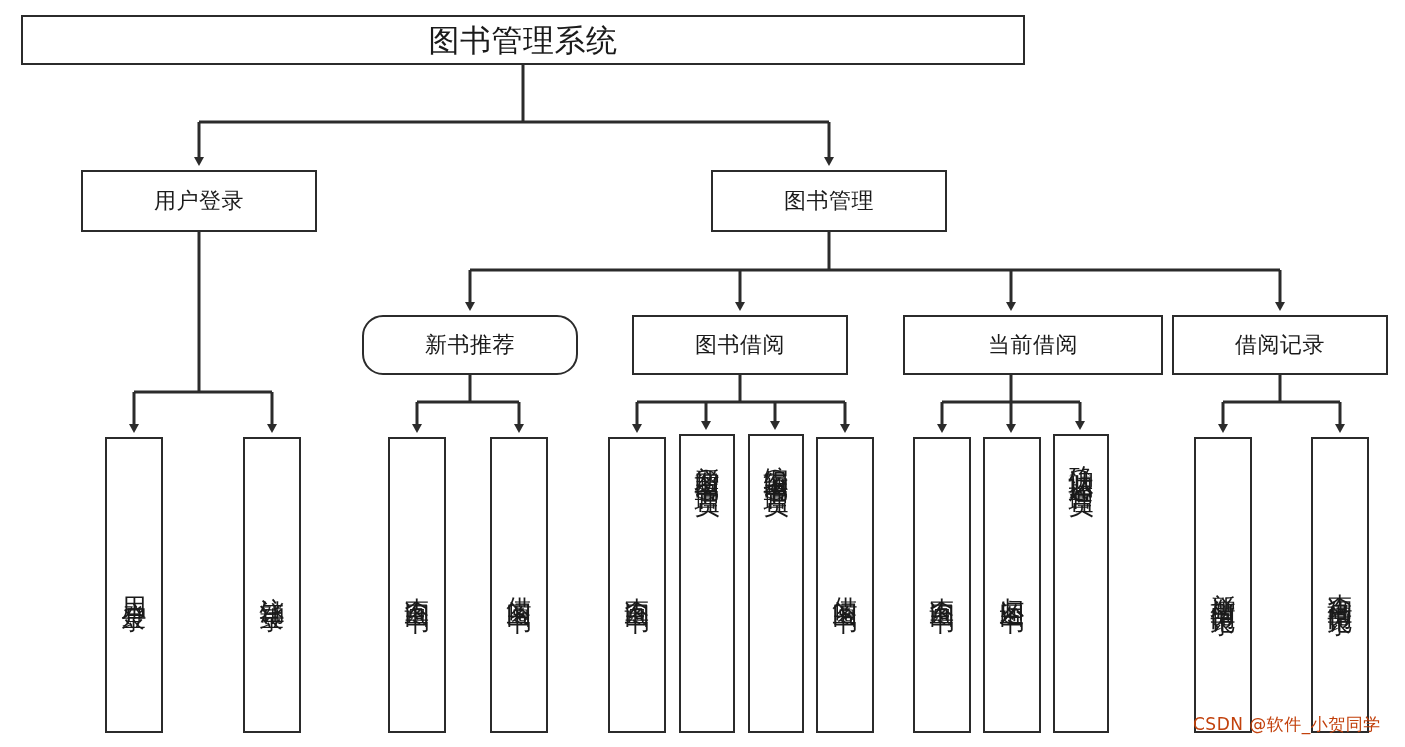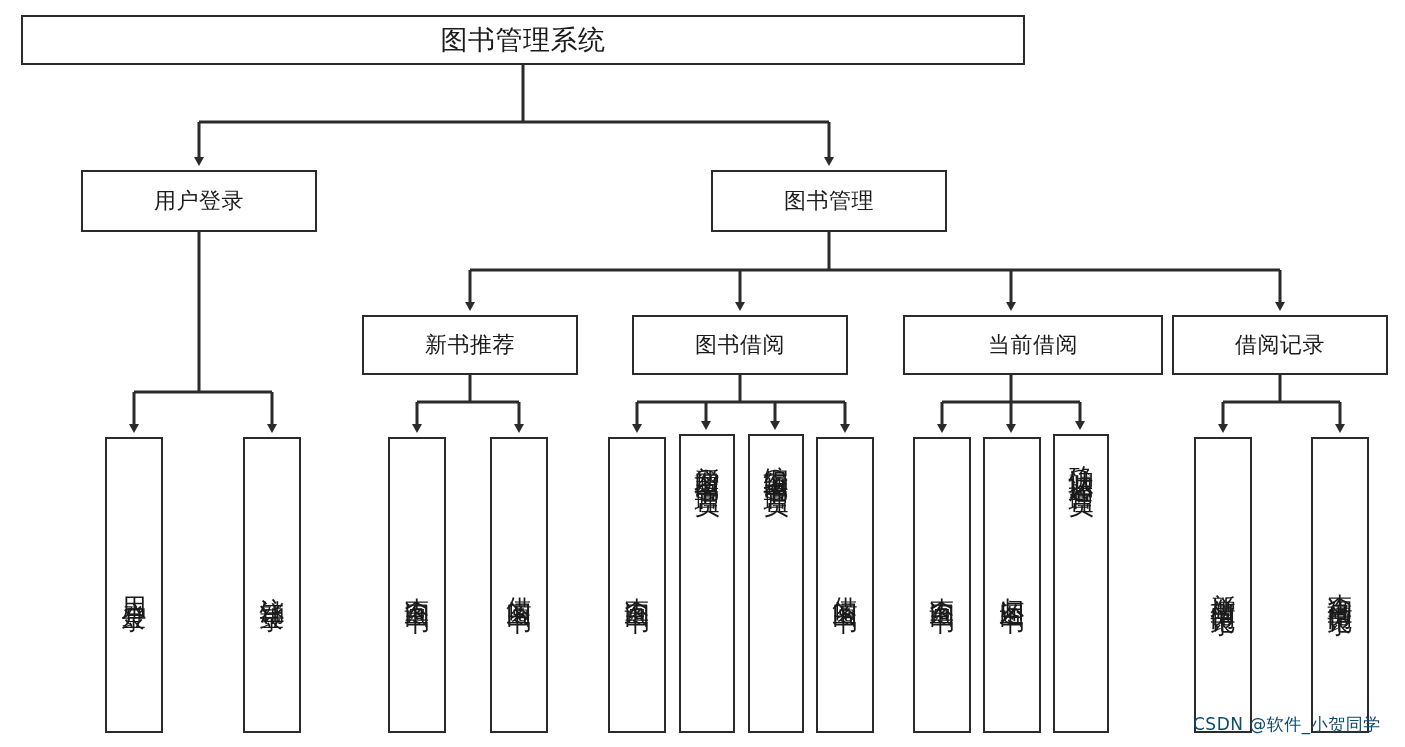--- a/index.html
+++ b/index.html
@@ -42,21 +42,21 @@
     color: #1a1a1a;
     line-height: 1.18;
     letter-spacing: 0.5px;
     white-space: nowrap;
   }
   .node.horizontal .node-label {
     writing-mode: horizontal-tb;
     font-size: 22px;
   }
   .node.root .node-label {
-    font-size: 27px;
+    font-size: 31px;
   }
   .node.vertical {
     align-items: flex-start;
     justify-content: center;
     padding-top: 10px;
   }
   .node.vertical .node-label {
     writing-mode: vertical-rl;
     text-orientation: upright;
     font-size: 25px;
@@ -65,21 +65,21 @@
   }
   .node.vertical.centered {
     align-items: center;
     padding-top: 0;
   }
   .watermark {
     position: absolute;
     left: 1193px;
     top: 713px;
     font-size: 17px;
-    color: #0c4a6e;
+    color: #c2410c;
     white-space: nowrap;
     letter-spacing: 0.5px;
     font-family: "DejaVu Sans", "Liberation Sans", sans-serif;
   }
 </style>
 </head>
 <body>
 
 <div id="diagram-root">
 
@@ -138,21 +138,21 @@
   </div>
 
   <div class="node horizontal" style="left:81px; top:170px; width:236px; height:62px;">
     <span class="node-label">用户登录</span>
   </div>
 
   <div class="node horizontal" style="left:711px; top:170px; width:236px; height:62px;">
     <span class="node-label">图书管理</span>
   </div>
 
-  <div class="node horizontal" style="left:362px; top:315px; width:216px; height:60px;">
+  <div class="node horizontal" style="left:362px; top:315px; width:216px; height:60px;border-radius:21px;">
     <span class="node-label">新书推荐</span>
   </div>
 
   <div class="node horizontal" style="left:632px; top:315px; width:216px; height:60px;text-align:right;">
     <span class="node-label">图书借阅</span>
   </div>
 
   <div class="node horizontal" style="left:903px; top:315px; width:260px; height:60px;">
     <span class="node-label">当前借阅</span>
   </div>

